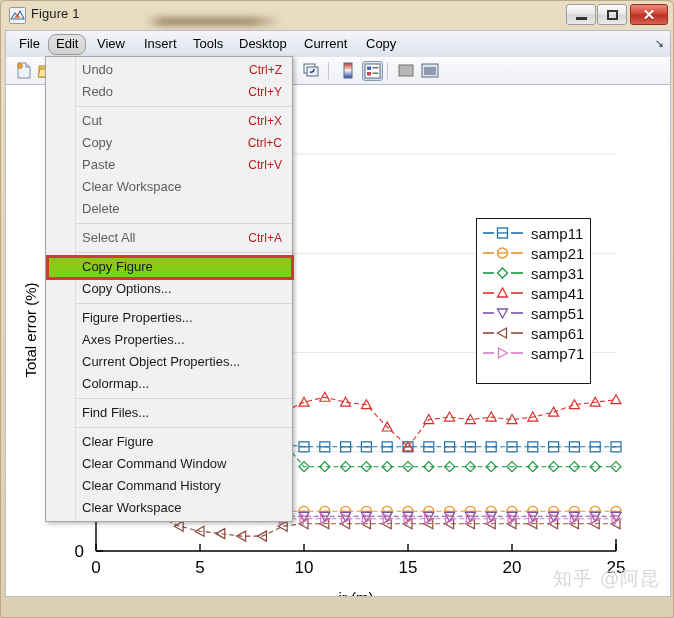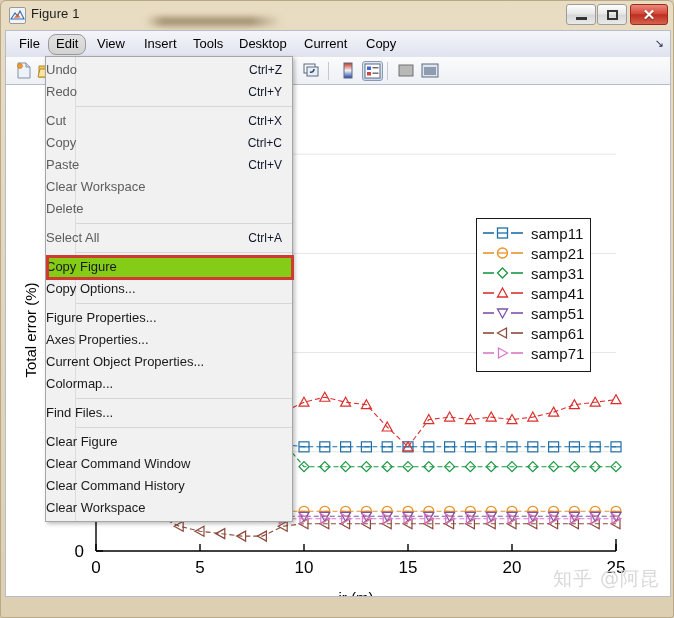--- a/index.html
+++ b/index.html
@@ -95,45 +95,45 @@
   #plot-svg { position: absolute; left: 0; top: 0; }
   #watermark {
     position: absolute; right: 10px; bottom: 4px;
     font-size: 19px; color: #d8d8d8;
     font-family: "DejaVu Sans", sans-serif;
     letter-spacing: 1px; user-select: none;
   }
   
   #legend {
     position: absolute; left: 470px; top: 133px;
-    border: 1px solid #1a1a1a; background: #fff; padding: 4px 6px 8px 4px;
+    border: 1px solid #1a1a1a; background: #fff; padding: 4px 6px 20px 4px;
   }
   .leg-row { display: flex; align-items: center; height: 20px; }
   .leg-sym { width: 48px; height: 18px; }
   .leg-label { font-size: 15px; color: #111; margin-left: 2px;
                font-family: "Liberation Sans", sans-serif; }
   
   #dropdown {
     position: absolute; left: 44px; top: 55px; width: 248px;
     background: #f1f1f1; border: 1px solid #a6a6a6;
     box-shadow: 2px 2px 4px rgba(0,0,0,.25);
     padding: 2px 0;
   }
   #dropdown .gutter {
     position: absolute; left: 0; top: 0; width: 30px; height: 100%;
     background: #f1f1f1; border-right: 1px solid #dcdcdc;
   }
   .mi {
     position: relative; height: 22px; line-height: 22px;
-    font-size: 13px; color: #5d5d5d;
+    font-size: 13px; padding-left: 36px; color: #5d5d5d;
     white-space: nowrap; z-index: 2;
   }
   .mi.enabled { color: #1a1a1a; }
   .mi .acc {
-    position: absolute; right: 10px; top: 0; font-size: 12px; color: #0f172a; margin-left: 24px;
+    position: absolute; right: 10px; top: 0; font-size: 12px; color: #b91c1c; margin-left: 24px;
   }
   .mi.highlight {
     background: #84cc16;
   }
   .msep { height: 1px; margin: 3px 0 3px 30px; background: #d6d6d6; z-index:2; position:relative; }
   #redbox {
     position: absolute; left: 0px; top: 188px; width: 248px; height: 25px;
     border: 3px solid #d03a33; z-index: 5; pointer-events: none;
   }
 </style>

